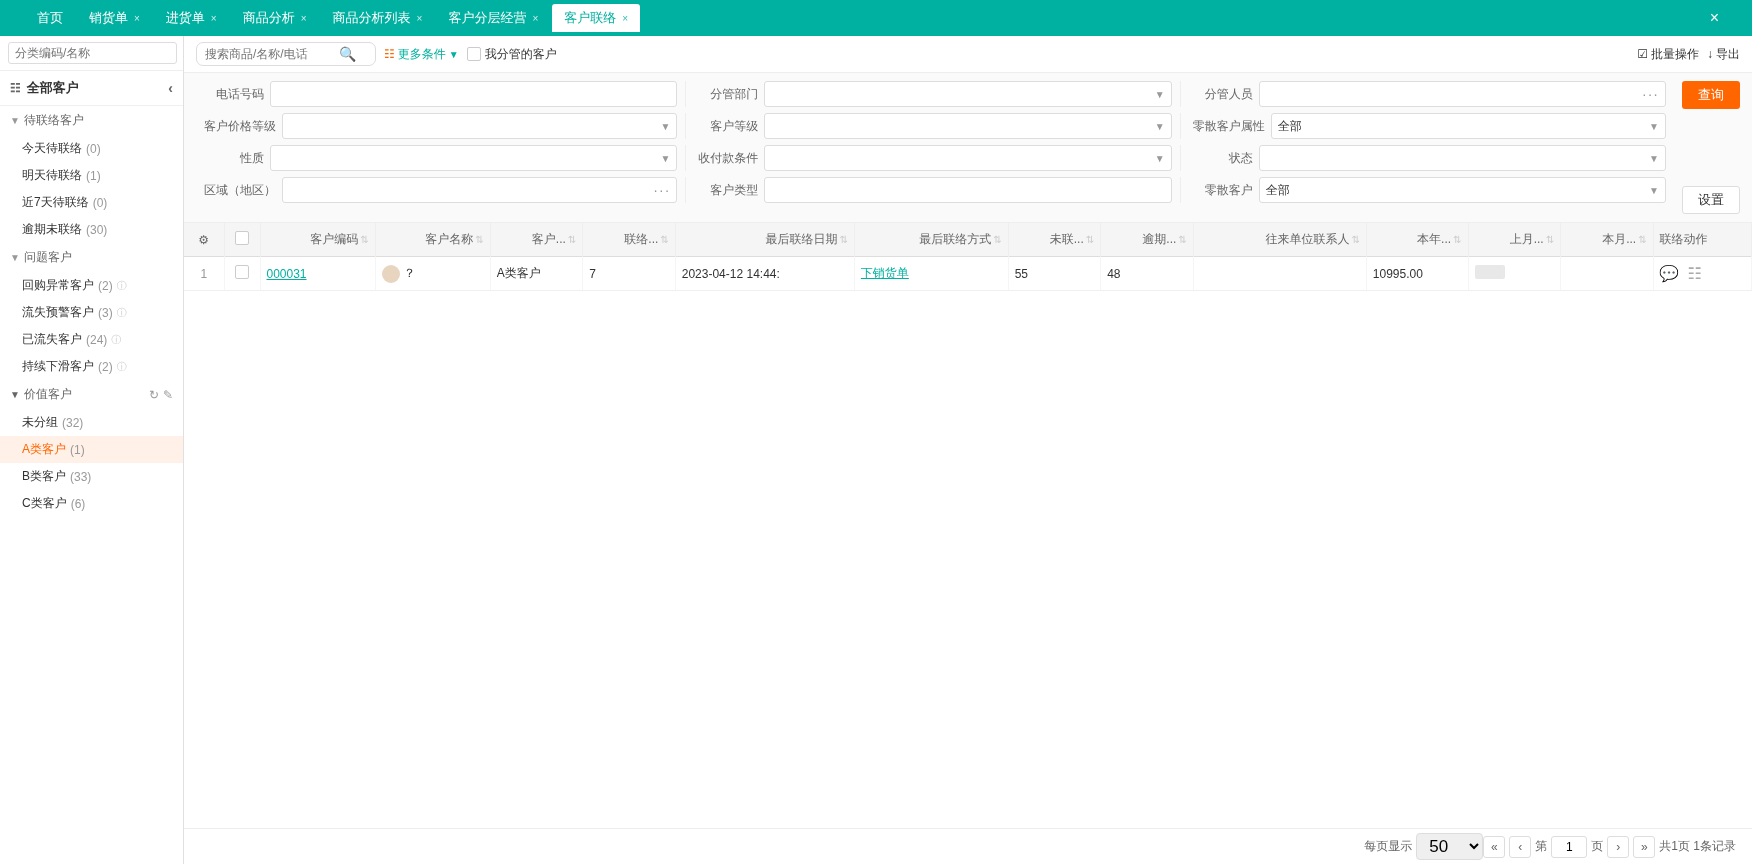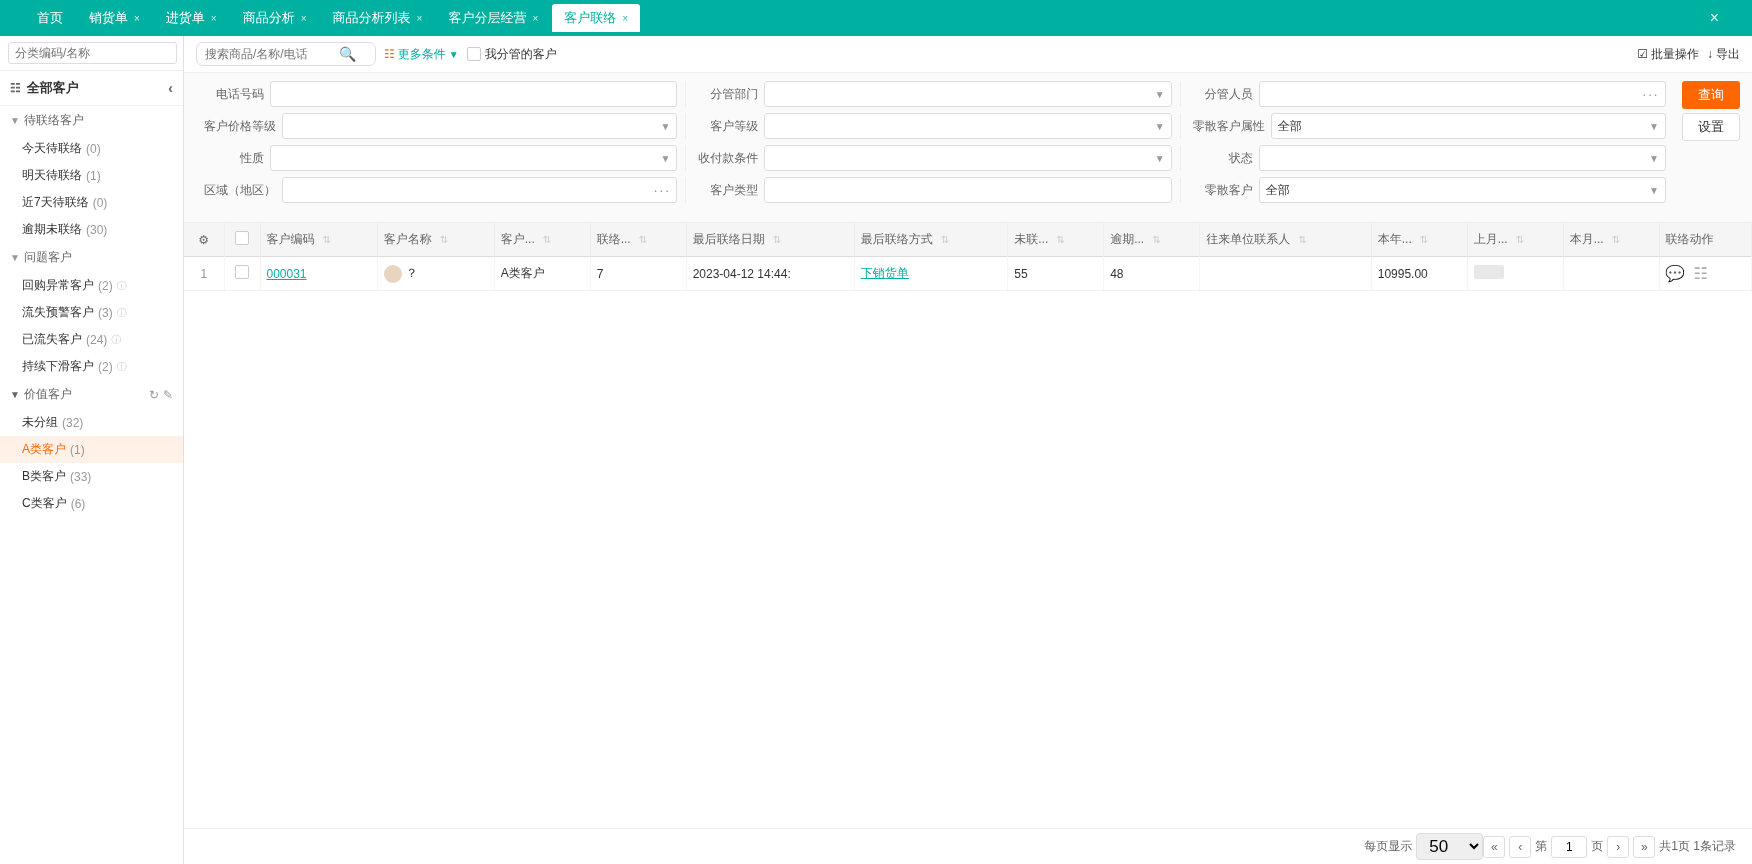--- a/index.html
+++ b/index.html
@@ -252,20 +252,21 @@
       padding: 4px 14px;
       font-size: 13px;
       cursor: pointer;
       height: 28px;
     }
     .filter-buttons {
       display: flex;
       flex-direction: column;
       gap: 4px;
       padding-left: 8px;
+      justify-content: space-between;
     }
     table {
       width: 100%;
       border-collapse: collapse;
       font-size: 12px;
     }
     thead tr {
       background: #f5f5f5;
       border-bottom: 1px solid #ddd;
     }
@@ -362,21 +363,22 @@
       height: 14px;
       border: 1px solid #ccc;
       border-radius: 2px;
       display: inline-block;
       background: white;
       cursor: pointer;
     }
     .th-col-sort {
       display: flex;
       align-items: center;
-      gap: 6px;
+      gap: 0;
+      justify-content: flex-end;
     }
   </style>
 </head>
 <body>
 
 <div class="top-nav">
   <div class="nav-tab home">
     <span>首页</span>
   </div>
   <div class="nav-tab">

